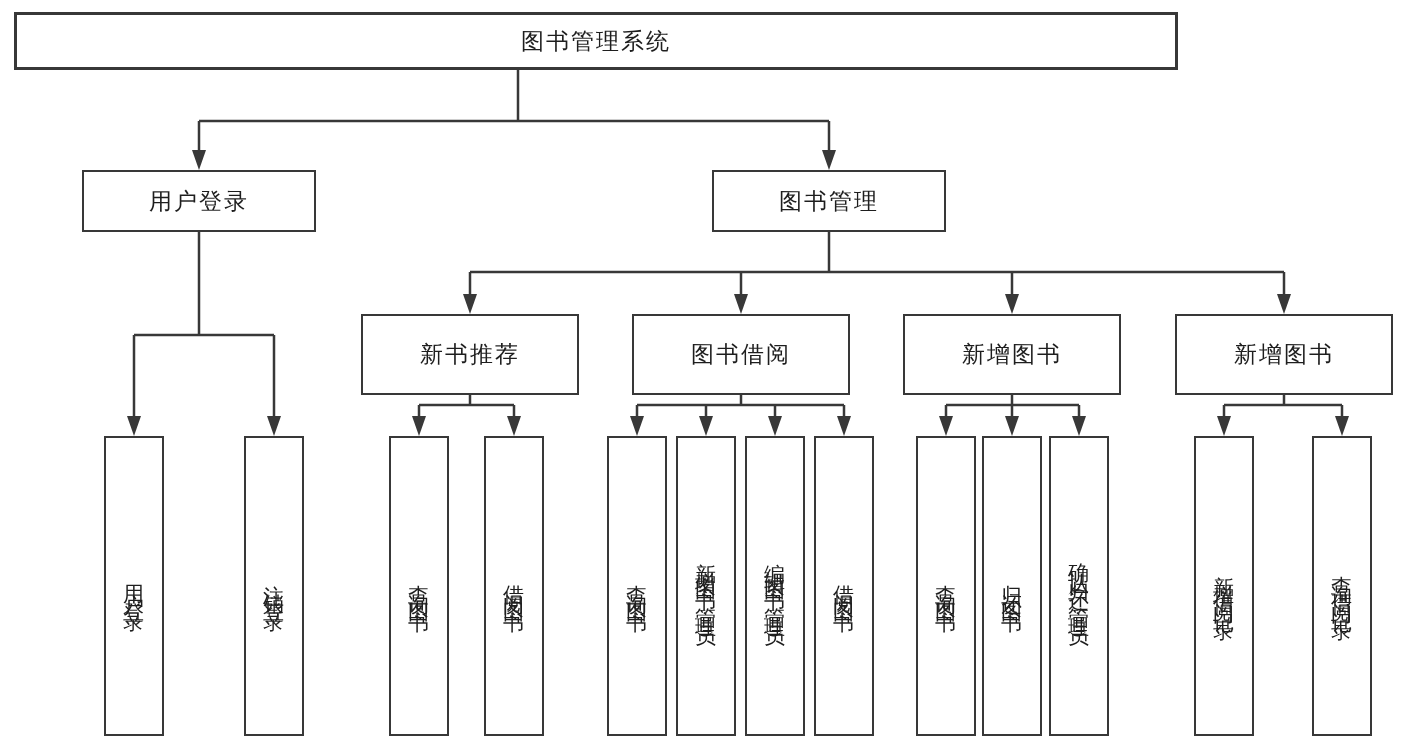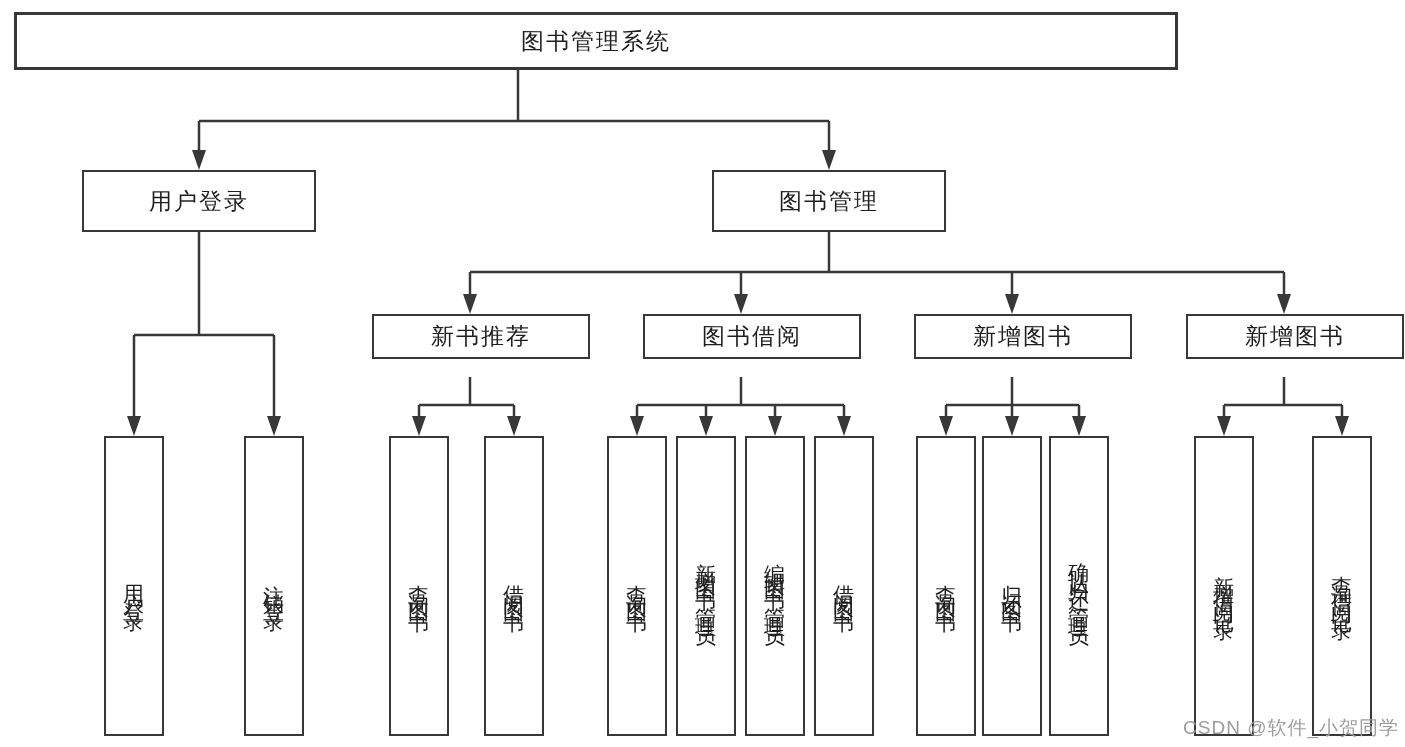--- a/index.html
+++ b/index.html
@@ -31,21 +31,21 @@
     display: flex;
     align-items: center;
     justify-content: center;
     color: #1e1e1e;
   }
   .node.root {
     left: 14px; top: 12px; width: 1164px; height: 58px;
     border-width: 3px;
   }
   .node.lvl1 { top: 170px; width: 234px; height: 62px; }
-  .node.lvl2 { top: 314px; width: 218px; height: 45px; margin-left: 11px; }
+  .node.lvl2 { top: 314px; width: 218px; height: 81px; }
   .hlabel {
     font-size: 23px;
     letter-spacing: 2px;
     white-space: nowrap;
     line-height: 1;
   }
   .node.leaf {
     top: 436px; width: 60px; height: 300px;
   }
   .vlabel {
@@ -164,15 +164,14 @@
   <div class="node leaf" style="left:1049px">
     <span class="vlabel">确认归还（管理员）</span>
   </div>
   <div class="node leaf" style="left:1194px">
     <span class="vlabel">新增借阅记录</span>
   </div>
   <div class="node leaf" style="left:1312px">
     <span class="vlabel">查询借阅记录</span>
   </div>
 
-  <div class="watermark">CSDN @软件_小贺同学</div>
 
 </div>
 
 </body></html>

